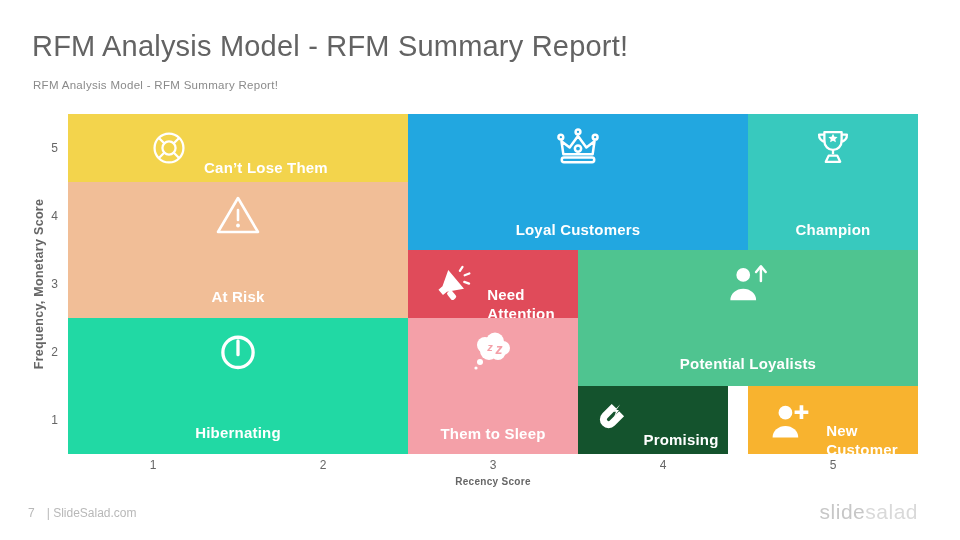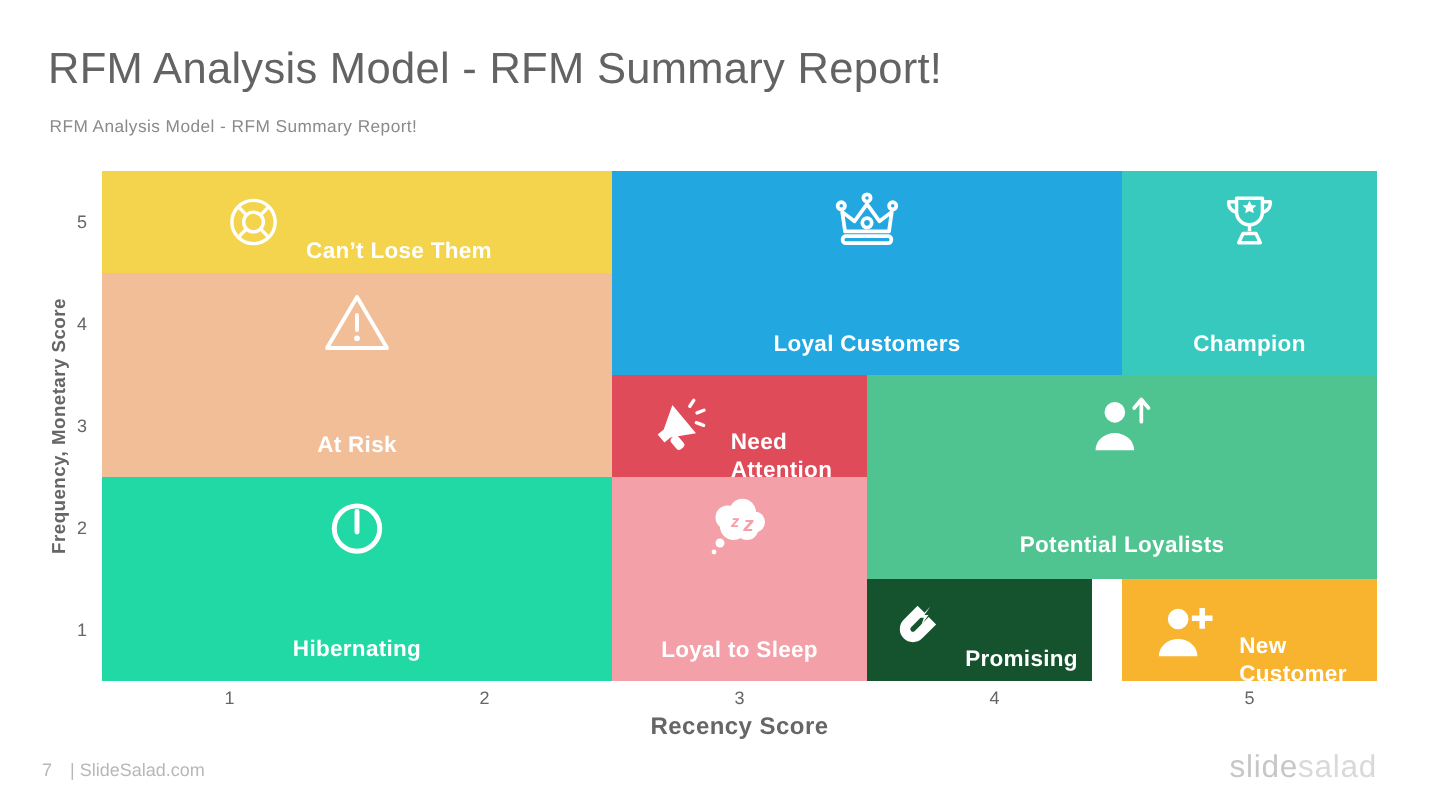--- a/index.html
+++ b/index.html
@@ -16,21 +16,21 @@
   .block.row { flex-direction:row; gap:14px; }
   .block .label { font-size:15px; font-weight:700; text-align:center; line-height:1.3; letter-spacing:0.2px;margin-top:40px; }
   .block.row .label { text-align:left; }
   .block .icon { display:flex; align-items:center; justify-content:center; }
   .block .icon svg { display:block; }
 
   .ytick { position:absolute; width:26px; text-align:right; font-size:12px; color:#666; transform:translateY(-50%); }
   .xtick { position:absolute; width:40px; text-align:center; font-size:12px; color:#666; transform:translateX(-50%); }
   .ylabel { position:absolute; left:39px; top:284px; transform:translate(-50%,-50%) rotate(-90deg); white-space:nowrap;
             font-size:12.5px; font-weight:700; color:#666; letter-spacing:0.3px; }
-  .xlabel { position:absolute; left:493px; top:476px; transform:translateX(-50%); font-size:16px; font-weight:700; color:#666; letter-spacing:0.3px; }
+  .xlabel { position:absolute; left:493px; top:476px; transform:translateX(-50%); font-size:10px; font-weight:700; color:#666; letter-spacing:0.3px; }
 
   .footer-left { position:absolute; left:28px; top:506px; font-size:12px; color:#b8b8b8; display:flex; gap:12px; }
   .logo { position:absolute; right:42px; top:500px; font-size:21px; letter-spacing:0.5px; }
   .logo .bold { font-weight:400; color:#c7c7c7; }
   .logo .light { font-weight:400; color:#d9d9d9;text-align:right; }
 </style>
 </head>
 <body>
 
 <div class="slide">
@@ -136,21 +136,21 @@
               <circle cx="34" cy="20" r="7"></circle>
               <circle cx="20" cy="23" r="9"></circle>
               <circle cx="29" cy="24.5" r="7.5"></circle>
               <circle cx="11" cy="34" r="3"></circle>
               <circle cx="7" cy="40" r="1.6"></circle>
             </g>
             <text x="21" y="23" fill="#F4A0A8" font-size="11" font-weight="bold" font-style="italic" text-anchor="middle" font-family="Liberation Sans, sans-serif">z</text>
             <text x="30" y="26" fill="#F4A0A8" font-size="14" font-weight="bold" font-style="italic" text-anchor="middle" font-family="Liberation Sans, sans-serif">z</text>
           </svg>
         </span>
-        <div class="label">Loyal to Sleep</div>
+        <div class="label">Them to Sleep</div>
       </div>
       <div class="block row" style="left: 510px; top: 272px; width: 150px; height: 68px; background: #14532d;">
         <span class="icon">
           <svg width="42" height="42" viewBox="0 0 48 48">
             <g fill="#fff" transform="rotate(45 24 24)">
               <path d="M14 8 v15 a10 10 0 0 0 20 0 V8 h-8 v15 a2 2 0 0 1 -4 0 V8 z"></path>
             </g>
             <path fill="#fff" d="M38 6 l-4.5 6.5 h3 l-5.5 8 2 -5.8 h-3 z"></path>
           </svg>
         </span>

